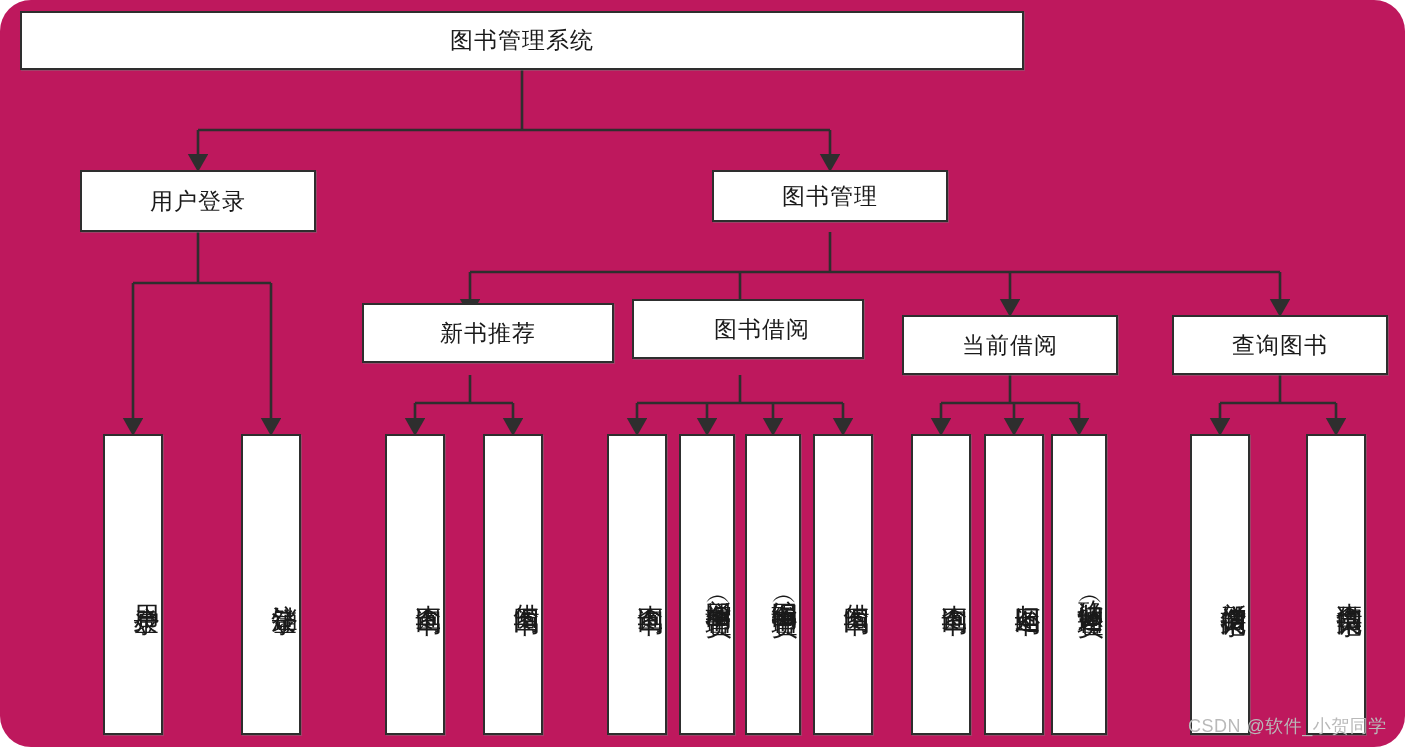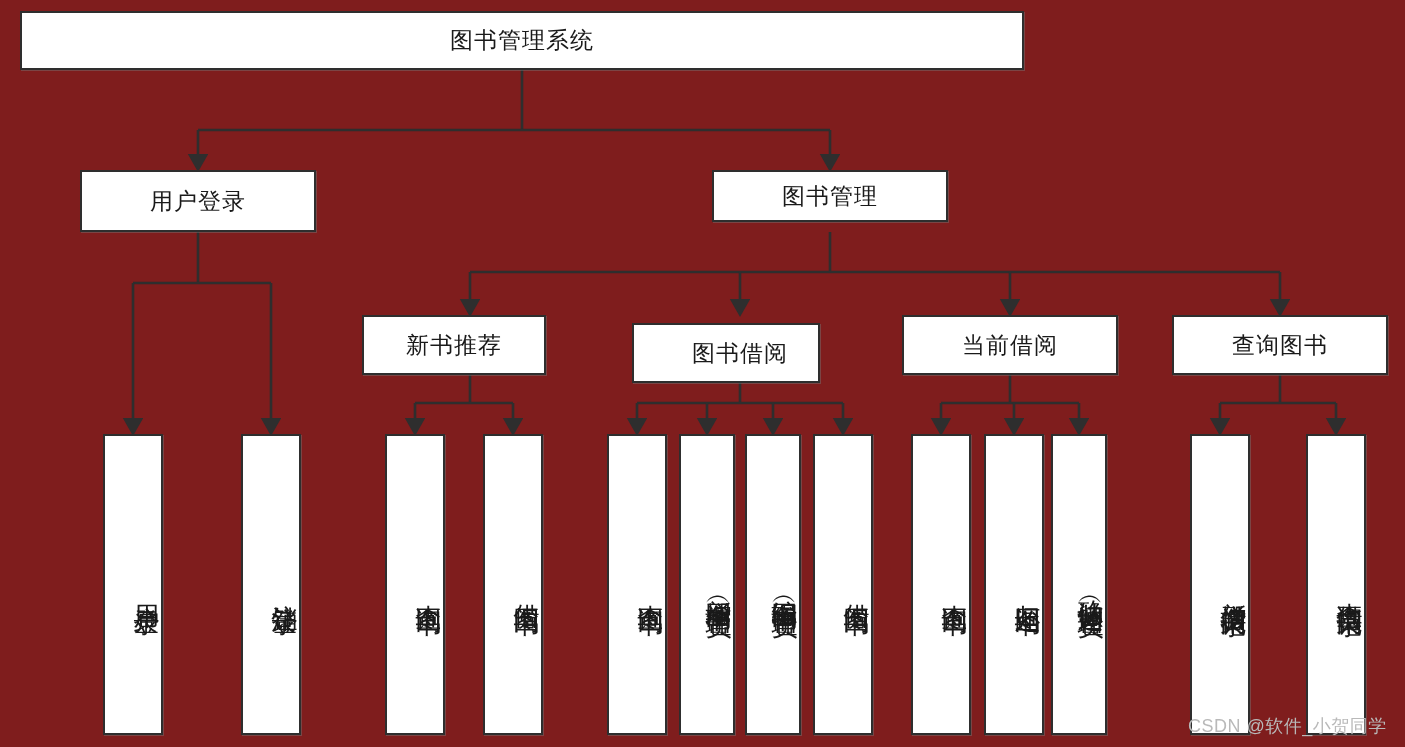--- a/index.html
+++ b/index.html
@@ -7,22 +7,23 @@
     padding: 0;
     background: #ffffff;
   }
   body {
     font-family: "Liberation Sans", "DejaVu Sans", sans-serif;
   }
   #canvas {
     position: relative;
     width: 1405px;
     height: 747px;
-    background: #7f1d1d;
+    background: #be185d;
     overflow: hidden;
+    border-radius: 31px;
   }
   svg#edges {
     position: absolute;
     left: 0;
     top: 0;
     width: 1405px;
     height: 747px;
     pointer-events: none;
   }
   .node {
@@ -128,24 +129,24 @@
     <span>图书管理系统</span>
   </div>
 
   <div class="node horiz" id="node-l2-0" style="left: 80px; top: 170px; width: 236px; height: 62px;">
     <span>用户登录</span>
   </div>
   <div class="node horiz" id="node-l2-1" style="left: 712px; top: 170px; width: 236px; height: 52px;">
     <span>图书管理</span>
   </div>
 
-  <div class="node horiz" id="node-l3-0" style="left: 362px; top: 315px; width: 184px; height: 60px;">
+  <div class="node horiz" id="node-l3-0" style="left: 362px; top: 303px; width: 252px; height: 60px;">
     <span>新书推荐</span>
   </div>
-  <div class="node horiz" id="node-l3-1" style="left: 632px; top: 323px; width: 188px; height: 60px; padding-left: 28px;">
+  <div class="node horiz" id="node-l3-1" style="left: 632px; top: 299px; width: 232px; height: 60px; padding-left: 28px;">
     <span>图书借阅</span>
   </div>
   <div class="node horiz" id="node-l3-2" style="left: 902px; top: 315px; width: 216px; height: 60px;">
     <span>当前借阅</span>
   </div>
   <div class="node horiz" id="node-l3-3" style="left: 1172px; top: 315px; width: 216px; height: 60px;">
     <span>查询图书</span>
   </div>
 
   <div class="node leaf" id="node-leaf-0" style="left: 103px; top: 434px; width: 60px; height: 301px;">

